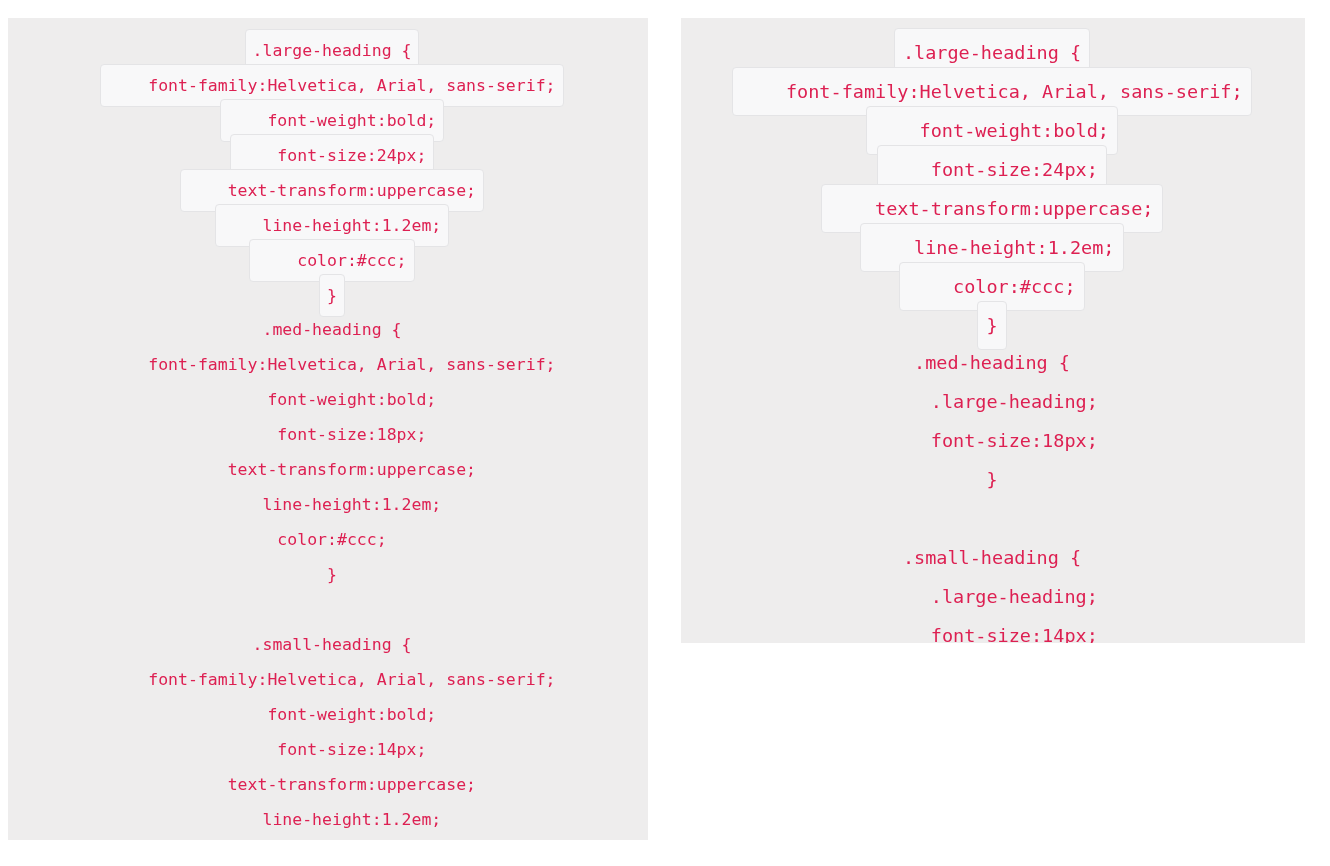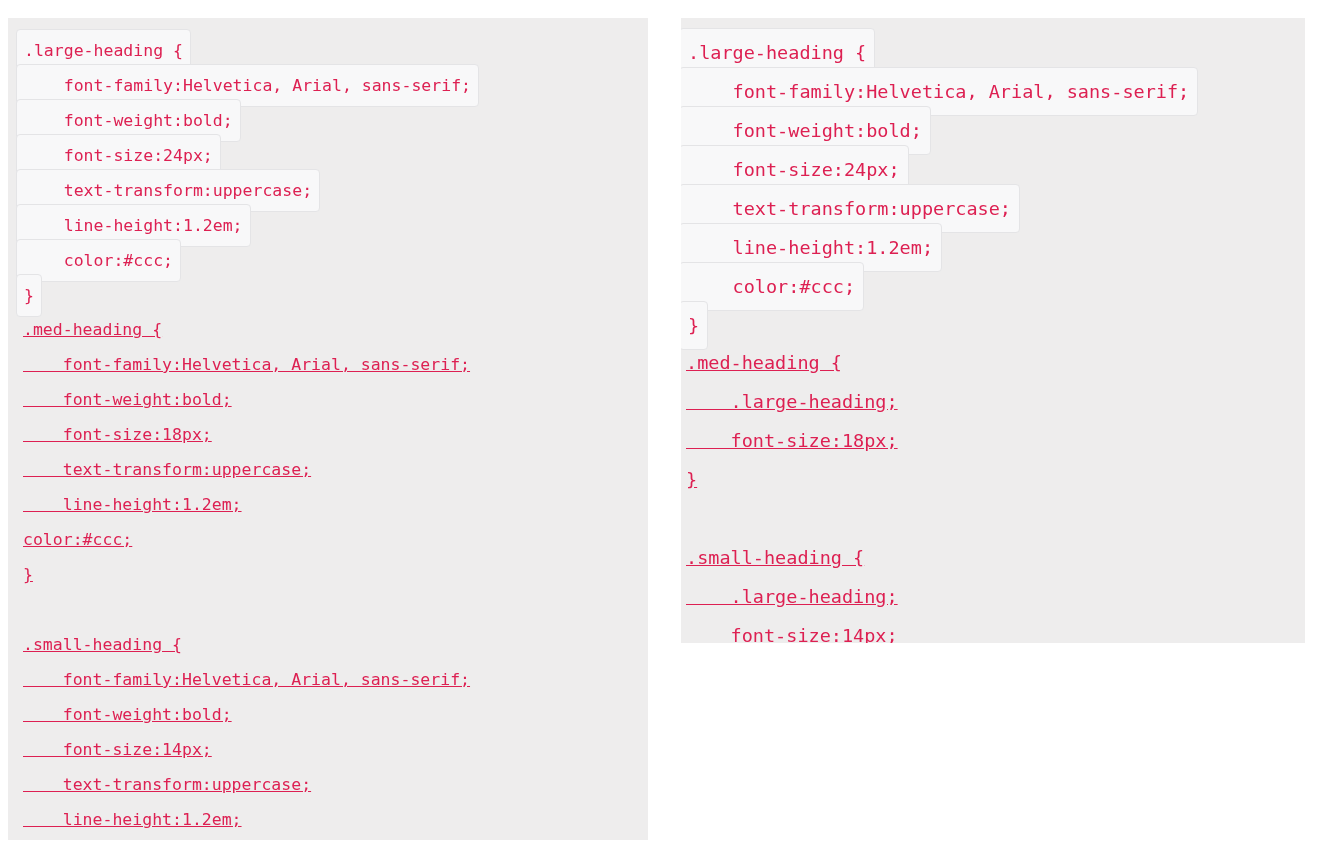--- a/index.html
+++ b/index.html
@@ -12,20 +12,21 @@
     overflow: hidden;
   }
   body {
     font-family: "DejaVu Sans Mono", "Liberation Mono", monospace;
   }
   #page {
     position: relative;
     width: 1330px;
     height: 652px;
     background: #ffffff;
+    text-align: center;
   }
 
   
   .code-panel {
     position: absolute;
     background: #eeeded;
     box-sizing: border-box;
     overflow: hidden;
   }
   #panel-left {
@@ -75,21 +76,20 @@
     margin-left: -6px;
     box-sizing: border-box;
   }
   #panel-left .code-line.hl .chip { padding: 3px 7px; }
   #panel-right .code-line.hl .chip { padding: 4px 8px; }
 
   .code-line.plain .chip {
     background: transparent;
     border: 1px solid transparent;
     border-radius: 0;
-    text-decoration: underline;
   }
 
   .code-line.blank { color: transparent; }
 </style>
 </head>
 <body>
 
 <div id="page">
 
   <div class="code-panel" id="panel-left">

